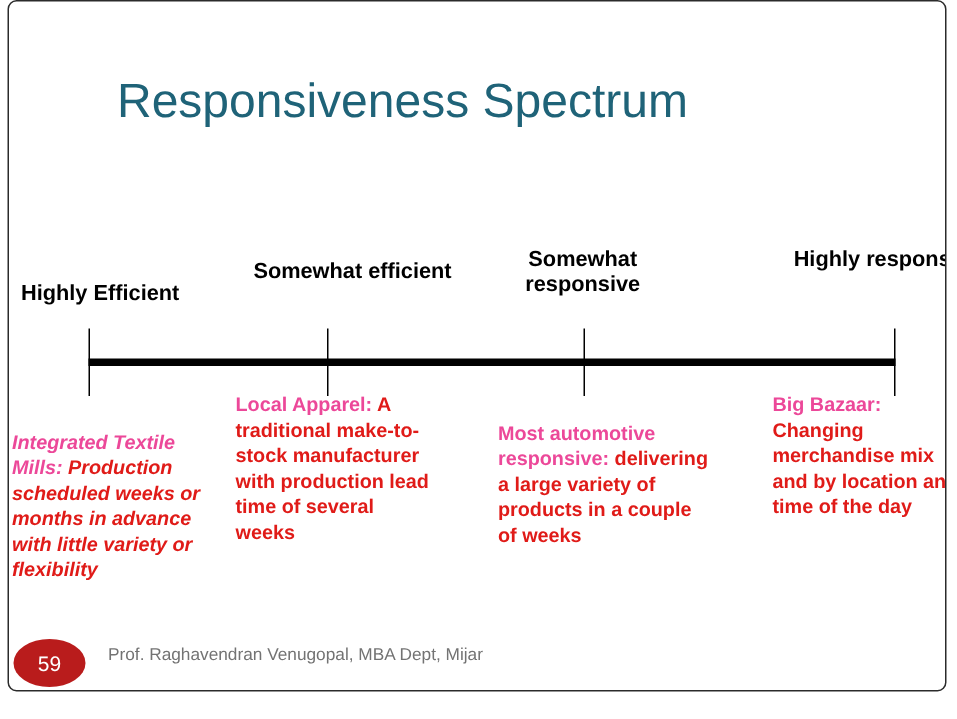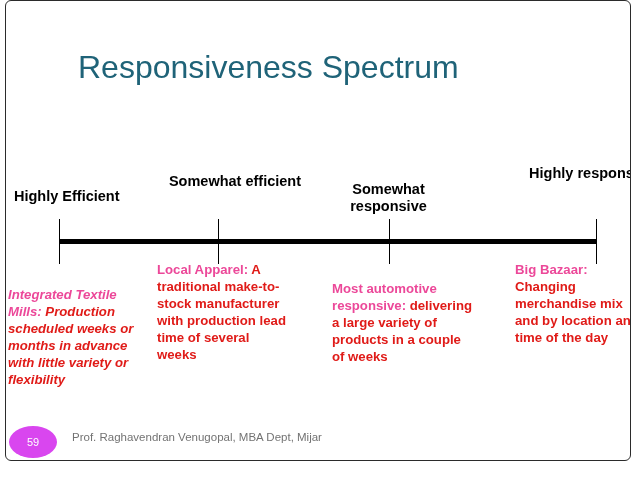--- a/index.html
+++ b/index.html
@@ -61,21 +61,21 @@
   
   .axis-label {
     position: absolute;
     font-size: 14.5px;
     font-weight: bold;
     color: #000000;
     line-height: 1.16;
   }
   #label-0 { left: 8px;   top: 175px; width: 140px; text-align: left; margin-top: 12px; }
   #label-1 { left: 145px; top: 172px; width: 138px; text-align: center; margin-left: 15px; }
-  #label-2 { left: 310px; top: 164px; width: 145px; text-align: center; margin-top: 16px; }
+  #label-2 { left: 310px; top: 164px; width: 145px; text-align: center; }
   #label-3 { left: 520px; top: 164px; width: 128px; text-align: right; white-space: nowrap;}
 
   
   .desc {
     position: absolute;
     font-size: 13.2px;
     font-weight: bold;
     line-height: 1.285;
     color: #e01b18;
   }
@@ -87,23 +87,23 @@
   #desc-3 { left: 509px; top: 261px; width: 128px; }
 
   
   #page-badge {
     position: absolute;
     left: 3px;
     top: 425px;
     width: 48px;
     height: 32px;
     border-radius: 50%;
-    background: #d946ef;
+    background: #b91c1c;
     color: #ffffff;
-    font-size: 11px;
+    font-size: 14px;
     display: flex;
     align-items: center;
     justify-content: center;
   }
   #footer-text {
     position: absolute;
     left: 66px;
     top: 428px;
     width: 260px;
     font-size: 11.5px;

